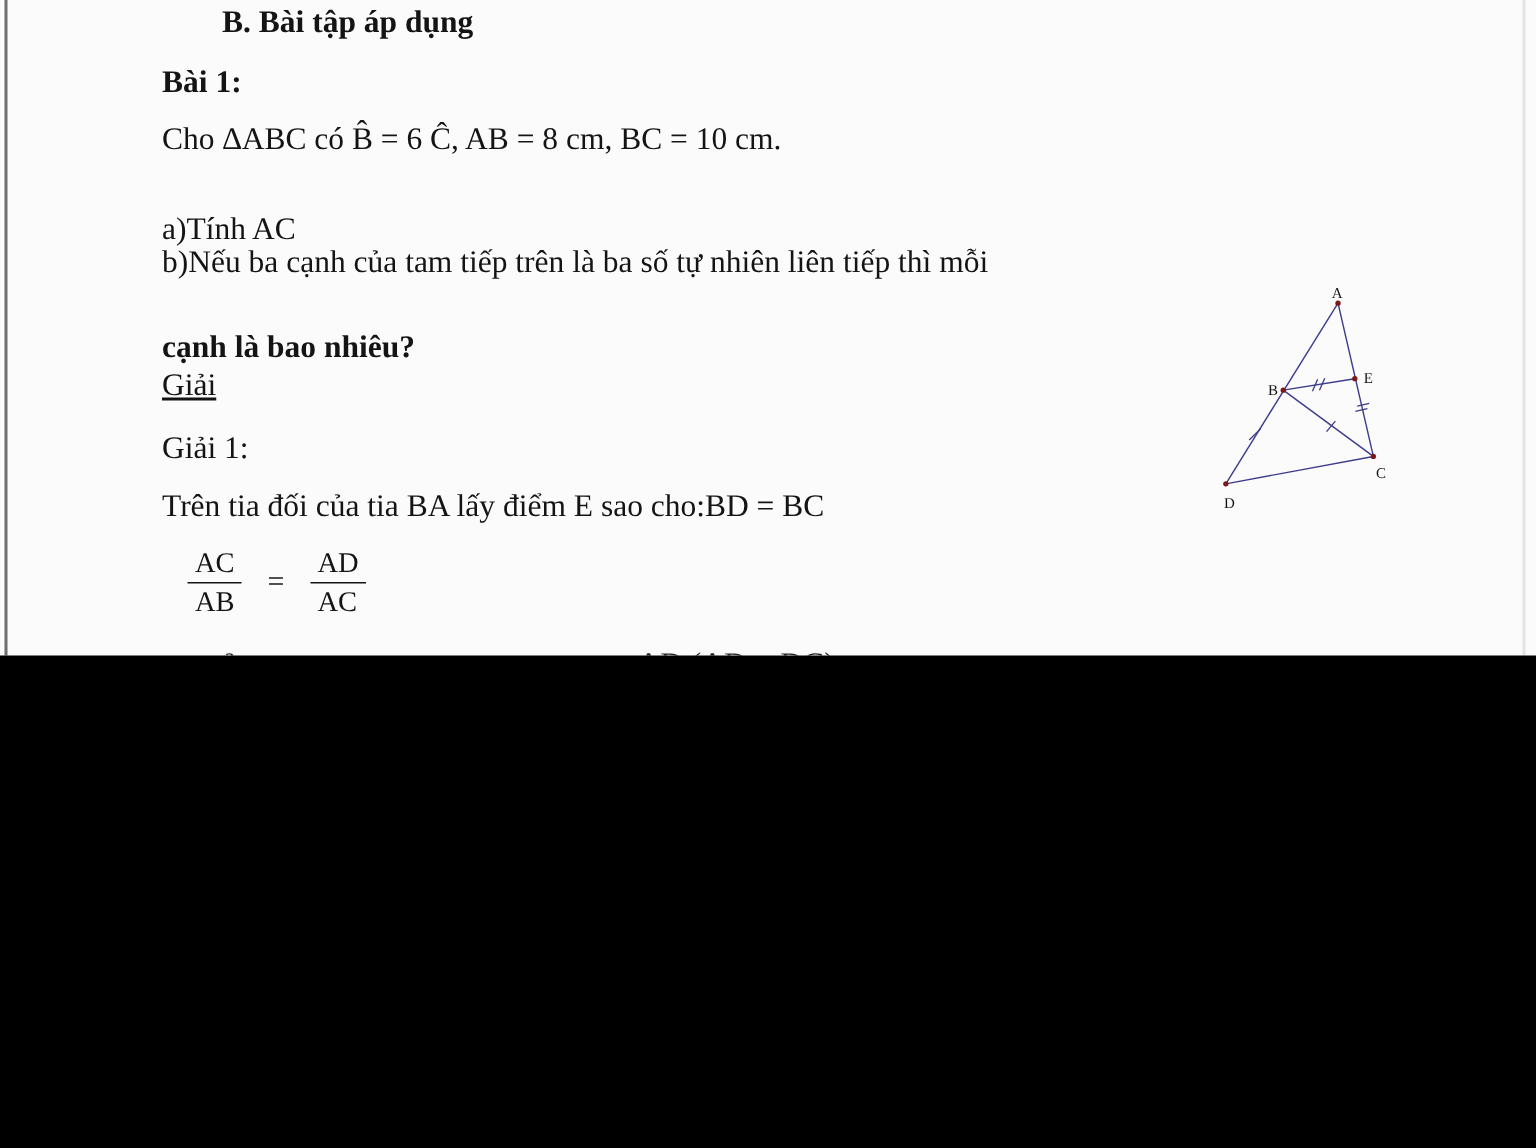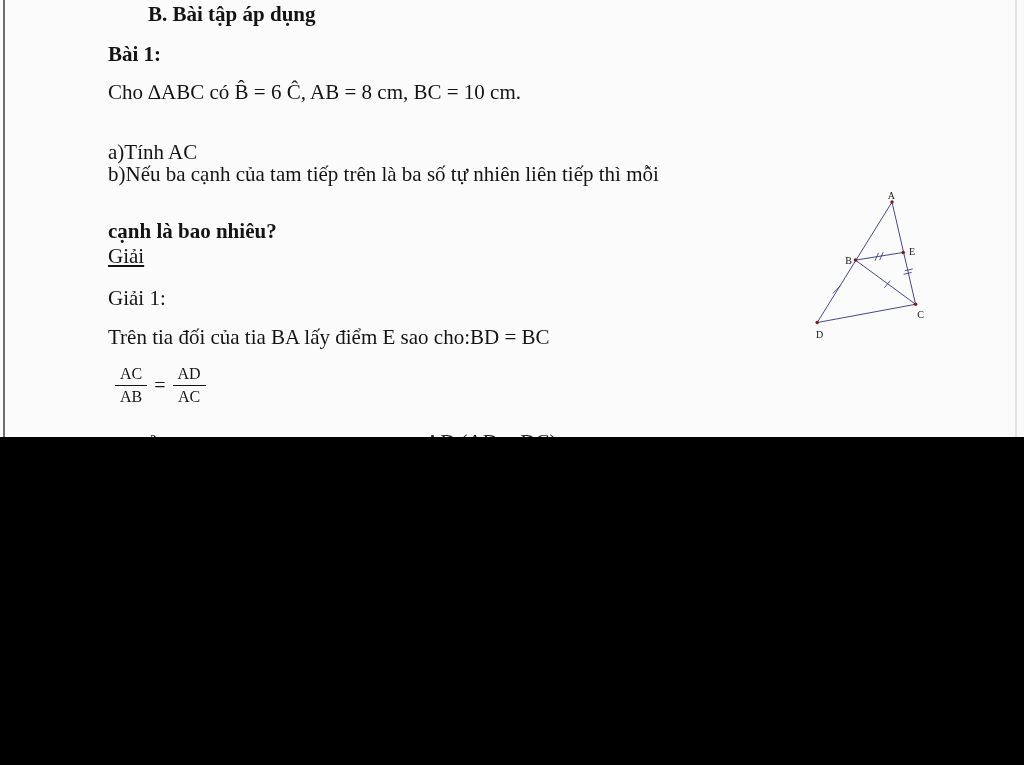--- a/index.html
+++ b/index.html
@@ -18,21 +18,21 @@
   .t-bai1{top:42px;}
   .t-cho{top:80px;}
   .t-a{top:110px;margin-top:30px;}
   .t-b1{top:162px;}
   .t-b2{top:219px;font-weight:bold;}
   .t-giai{top:244px;text-decoration:underline;}
   .t-cach{top:286px;}
   .t-tren{top:325px;}
   .math-line{position:absolute;left:108px;top:366px;display:flex;align-items:center;font-size:21px;}
   .math-prefix{white-space:pre;letter-spacing:0.5px;}
-  .frac{display:inline-block;text-align:center;font-size:16px;line-height:1.0;margin:0 7px;vertical-align:middle;}
+  .frac{display:inline-block;font-size:19px;line-height:1.0;margin:0 17px;vertical-align:middle;}
   .frac .num{display:block;padding:0 5px 3px;}
   .frac .den{display:block;border-top:1.6px solid #141414;padding:3px 5px 0;}
   .math-eq{font-size:20px;}
   .clip-frag{position:absolute;top:430px;height:7px;overflow:hidden;font-size:21px;white-space:nowrap;color:#222;}
   .clip-frag.f-left{left:150px;}
   .clip-frag.f-main{left:425px;}
   .diagram-wrap{position:absolute;left:740px;top:180px;width:284px;height:258px;z-index:1;}
   .black-band{position:absolute;left:0;top:437px;width:1024px;height:328px;background:#000;z-index:10;}
 </style>
 </head>

